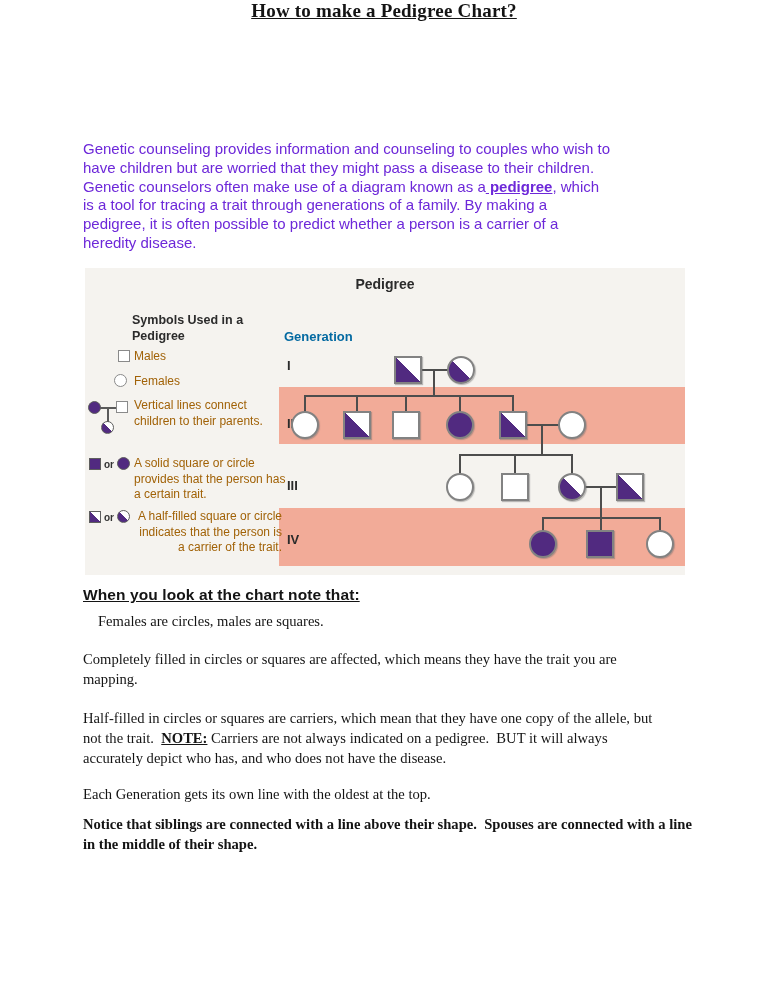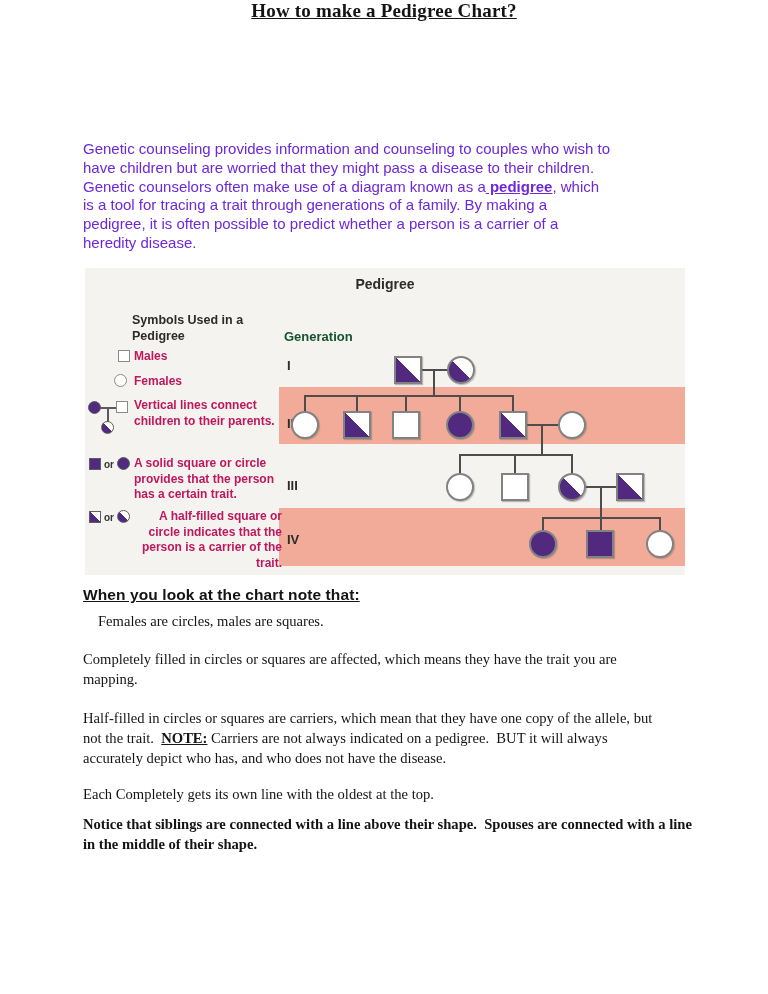--- a/index.html
+++ b/index.html
@@ -28,35 +28,35 @@
   .serif .line { white-space:pre; }
   .note-ul { font-weight:bold; text-decoration:underline; white-space:pre; }
 
   
   .chart { left:85px; top:268px; width:600px; height:307px; background:#f5f3ef; }
   .band { position:absolute; left:194px; width:406px; background:#f2ab98; }
   .band-ii { top:119px; height:57px; }
   .band-iv { top:240px; height:58px; }
   .chart-title { position:absolute; left:0; top:8px; width:600px; text-align:center;
     font-weight:bold; font-size:14px; color:#2b2b2b; }
-  .gen-label { position:absolute; left:199px; top:61px; font-weight:bold; font-size:13px; color:#14532d; }
+  .gen-label { position:absolute; left:199px; top:61px; font-weight:bold; font-size:13px; color:#0369a1; }
   .numeral { position:absolute; left:202px; font-weight:bold; font-size:13px; color:#2b2b2b; }
   .num-i { top:90px; } .num-ii { top:148px; } .num-iii { top:210px; } .num-iv { top:264px; }
 
   .pline { position:absolute; background:#4d4d4d; }
   .shape { position:absolute; width:28px; height:28px; background:#fff;
     border:2px solid #828282; box-shadow:1px 1px 1px rgba(110,110,110,.45); }
   .shape.female { border-radius:50%; }
   .shape.affected { background:#512a80; }
   .shape.carrier { background:linear-gradient(225deg,#ffffff 49.5%,#512a80 50%); }
 
   
   .legend-heading { position:absolute; left:47px; top:44px; width:118px;
     font-weight:bold; font-size:12.5px; line-height:1.3; color:#2b2b2b; }
-  .legend-text { position:absolute; font-weight:700; font-size:12px; line-height:1.3; color:#be185d; }
+  .legend-text { position:absolute; font-weight:400; font-size:12px; line-height:1.3; color:#a16207; }
   .mini-sq { position:absolute; width:12px; height:12px; background:#fff; border:1.5px solid #8a8a8a; }
   .mini-ci { position:absolute; width:13px; height:13px; background:#fff; border:1.5px solid #8a8a8a; border-radius:50%; }
   .mini-fill { background:#512a80; border-color:#5e5e5e; }
   .mini-half { background:linear-gradient(225deg,#ffffff 49.5%,#512a80 50%); border-color:#5e5e5e; }
   .or-txt { position:absolute; font-size:10px; font-weight:600; color:#333; }
   .lline { position:absolute; background:#5a5a5a; }
 </style>
 </head>
 <body>
 
@@ -158,19 +158,19 @@
   <div class="line">mapping.</div>
 </div>
 
 <div class="abs serif" style="left:83px;top:708px;">
   <div class="line">Half-filled in circles or squares are carriers, which mean that they have one copy of the allele, but</div>
   <div class="line"><span>not the trait.  </span><span class="note-ul">NOTE:</span><span> Carriers are not always indicated on a pedigree.  BUT it will always</span></div>
   <div class="line">accurately depict who has, and who does not have the disease.</div>
 </div>
 
 <div class="abs serif" style="left:83px;top:784px;">
-  <div class="line">Each Completely gets its own line with the oldest at the top.</div>
+  <div class="line">Each Generation gets its own line with the oldest at the top.</div>
 </div>
 
 <div class="abs serif" style="left:83px;top:814px;font-weight:bold;">
   <div class="line">Notice that siblings are connected with a line above their shape.  Spouses are connected with a line</div>
   <div class="line">in the middle of their shape.</div>
 </div>
 
 </body></html>

